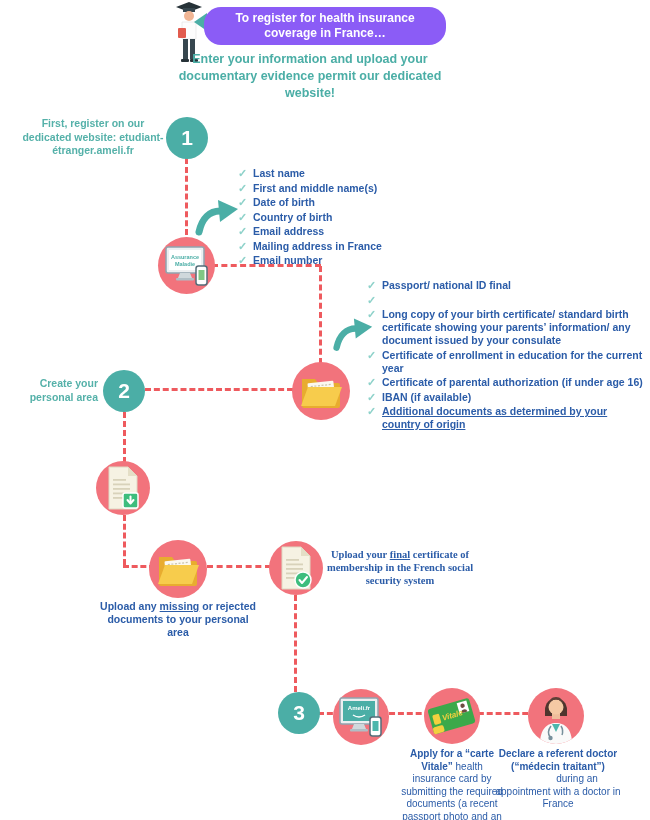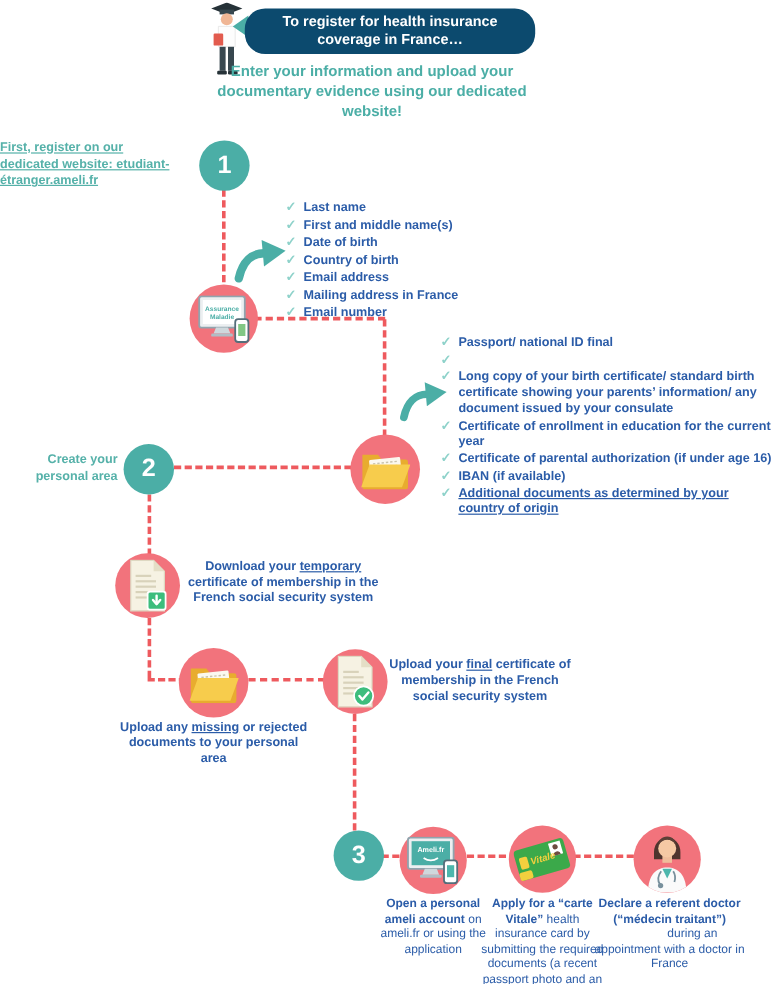--- a/index.html
+++ b/index.html
@@ -11,21 +11,21 @@
   .dv{position:absolute;border-left:3px dashed #EE5A5E;width:0;}
   
   .num{position:absolute;width:42px;height:42px;border-radius:50%;background:#4BAEA6;
        color:#fff;font-size:21px;font-weight:700;display:flex;align-items:center;
        justify-content:center;}
   
   .pc{position:absolute;border-radius:50%;background:#F2737C;display:flex;
       align-items:center;justify-content:center;}
   .clip{overflow:hidden;}
   
-  .bubble{position:absolute;background:#0c4a6e;color:#fff;font-weight:700;font-size:12px;
+  .bubble{position:absolute;background:#8b5cf6;color:#fff;font-weight:700;font-size:12px;
           line-height:15px;text-align:center;border-radius:17px;display:flex;
           align-items:center;justify-content:center;padding:3px 14px;box-sizing:border-box;}
   .tail{position:absolute;width:0;height:0;border-top:9px solid transparent;
         border-bottom:9px solid transparent;border-right:13px solid #4BAEA6;}
   .subtitle{position:absolute;color:#4BAEA6;font-weight:700;font-size:12.5px;
             line-height:17px;text-align:center;}
   
   .tealtxt{position:absolute;color:#55B1A9;font-size:10.5px;line-height:13.5px;font-weight:700;}
   .tealpar{position:absolute;color:#55B1A9;font-size:10.5px;line-height:13.5px;}
   
@@ -63,23 +63,23 @@
     <rect x="8" y="26" width="8" height="10" rx="1" fill="#E25B4E"></rect>
     <rect x="13" y="37" width="5" height="20" fill="#37474F"></rect>
     <rect x="20" y="37" width="5" height="20" fill="#37474F"></rect>
     <rect x="11" y="57" width="8" height="3" rx="1" fill="#263238"></rect>
     <rect x="20" y="57" width="8" height="3" rx="1" fill="#263238"></rect>
   </svg>
   <div class="tail" style="left:194px;top:13px;"></div>
   <div class="bubble" style="left:204px;top:7px;width:242px;height:38px;">
     <span>To register for health insurance coverage in France…</span>
   </div>
-  <div class="subtitle" style="left:155px;top:51px;width:310px;">Enter your information and upload your documentary evidence using our dedicated website!</div>
-
-  <div class="tealtxt" style="left:0;top:117px;width:154px;text-align:left;text-decoration:underline;">First, register on our dedicated website: etudiant-étranger.ameli.fr</div>
+  <div class="subtitle" style="left:155px;top:51px;width:310px;">Enter your information and upload your documentary evidence permit our dedicated website!</div>
+
+  <div class="tealtxt" style="left:16px;top:117px;width:154px;text-align:center;">First, register on our dedicated website: etudiant-étranger.ameli.fr</div>
   <div class="num" style="left:166px;top:117px;">
     <span>1</span>
   </div>
 
   <div class="chklist" style="left:238px;top:167px;width:168px;">
     <div class="row">
         <span class="chk">✓</span>
         <span class="lbl">Last name</span>
       </div>
     <div class="row">
@@ -184,23 +184,20 @@
       <rect x="7" y="13" width="13" height="1.8" fill="#D8D2BA"></rect>
       <rect x="7" y="17.5" width="17" height="1.8" fill="#D8D2BA"></rect>
       <rect x="7" y="22" width="17" height="1.8" fill="#D8D2BA"></rect>
       <rect x="7" y="26.5" width="17" height="1.8" fill="#D8D2BA"></rect>
       <rect x="7" y="31" width="11" height="1.8" fill="#D8D2BA"></rect>
       <rect x="17" y="27" width="15" height="15" rx="2" fill="#3DBD7D" stroke="#FFFFFF" stroke-width="1.5"></rect>
       <path d="M24.5,30.5 v6" stroke="#FFFFFF" stroke-width="2" stroke-linecap="round"></path>
       <path d="M21.5,34 l3,3.5 3,-3.5" stroke="#FFFFFF" stroke-width="2" fill="none" stroke-linecap="round" stroke-linejoin="round"></path>
     </svg>
   </div>
-  <div class="cap" style="left:154px;top:466px;width:164px;">
-    <span>Download your </span><span class="u">temporary</span><span> certificate of membership in the French social security system</span>
-  </div>
 
   <div class="pc" style="left:149px;top:540px;width:58px;height:58px;">
     <svg width="42" height="34" viewBox="0 0 42 34">
       <path d="M2,5 h13 l3,4 h20 a2,2 0 0 1 2,2 v21 a2,2 0 0 1 -2,2 h-34 a2,2 0 0 1 -2,-2 z" fill="#E8AC2F"></path>
       <g transform="rotate(-6 21 14)">
         <rect x="8" y="8" width="26" height="12" rx="1" fill="#FBF8EF"></rect>
         <path d="M11,11.5 h20 M11,15 h20" stroke="#C9C3AC" stroke-width="1.2" stroke-dasharray="2,1.6"></path>
       </g>
       <path d="M1,32 L8,13 h34 l-7,19 z" fill="#F7CC4C"></path>
     </svg>
@@ -215,21 +212,21 @@
       <path d="M22,1 l9,9 h-9 z" fill="#E4DEC6"></path>
       <rect x="7" y="13" width="13" height="1.8" fill="#D8D2BA"></rect>
       <rect x="7" y="17.5" width="17" height="1.8" fill="#D8D2BA"></rect>
       <rect x="7" y="22" width="17" height="1.8" fill="#D8D2BA"></rect>
       <rect x="7" y="26.5" width="17" height="1.8" fill="#D8D2BA"></rect>
       <rect x="7" y="31" width="11" height="1.8" fill="#D8D2BA"></rect>
       <circle cx="24" cy="34" r="8" fill="#3DBD7D" stroke="#FFFFFF" stroke-width="1.5"></circle>
       <path d="M20.5,34 l2.5,3 5,-6" stroke="#FFFFFF" stroke-width="2" fill="none" stroke-linecap="round" stroke-linejoin="round"></path>
     </svg>
   </div>
-  <div class="cap" style="left:324px;top:548px;width:152px;">
+  <div class="cap" style="left:324px;top:548px;width:152px;font-family:Liberation Serif, serif;">
     <span>Upload your </span><span class="u">final</span><span> certificate of membership in the French social security system</span>
   </div>
 
   <div class="num" style="left:278px;top:692px;">
     <span>3</span>
   </div>
 
   <div class="pc" style="left:333px;top:689px;width:56px;height:56px;">
     <svg width="44" height="40" viewBox="0 0 44 40">
       <rect x="1" y="1" width="38" height="26" rx="2" fill="#ECEFF1" stroke="#90A4AE" stroke-width="1.5"></rect>
@@ -264,23 +261,20 @@
       <circle cx="28" cy="19" r="7.5" fill="#F5C9A4"></circle>
       <path d="M20.5,19 a7.5,7.5 0 0 1 15,0 c0,-7 -3,-10 -7.5,-10 s-7.5,3 -7.5,10" fill="#5D4037"></path>
       <path d="M12,56 c0,-15 7,-21 16,-21 s16,6 16,21 z" fill="#FAFAFA"></path>
       <path d="M24,36 h8 l-4,8 z" fill="#4DB6AC"></path>
       <path d="M23,38 c-3,4 -3,8 -1,11" stroke="#78909C" stroke-width="1.5" fill="none"></path>
       <circle cx="22.5" cy="50" r="2.2" fill="#78909C"></circle>
       <path d="M33,38 c2,3 2,6 1,9" stroke="#78909C" stroke-width="1.5" fill="none"></path>
     </svg>
   </div>
 
-  <div class="cap" style="left:312px;top:748px;width:98px;font-size:10px;line-height:12.5px;">
-    <span>Open a personal ameli account</span><span style="font-weight:400;"> on ameli.fr or using the application</span>
-  </div>
   <div class="cap" style="left:400px;top:748px;width:104px;font-size:10px;line-height:12.5px;">
     <span>Apply for a “carte Vitale”</span><span style="font-weight:400;"> health insurance card by submitting the required documents (a recent passport photo and an ID card)</span>
   </div>
   <div class="cap" style="left:495px;top:748px;width:126px;font-size:10px;line-height:12.5px;">
     <span>Declare a referent doctor (“médecin traitant”)</span><span style="font-weight:400;margin-left:38px;"> during an appointment with a doctor in France</span>
   </div>
 
 </div>
 
 </body></html>

